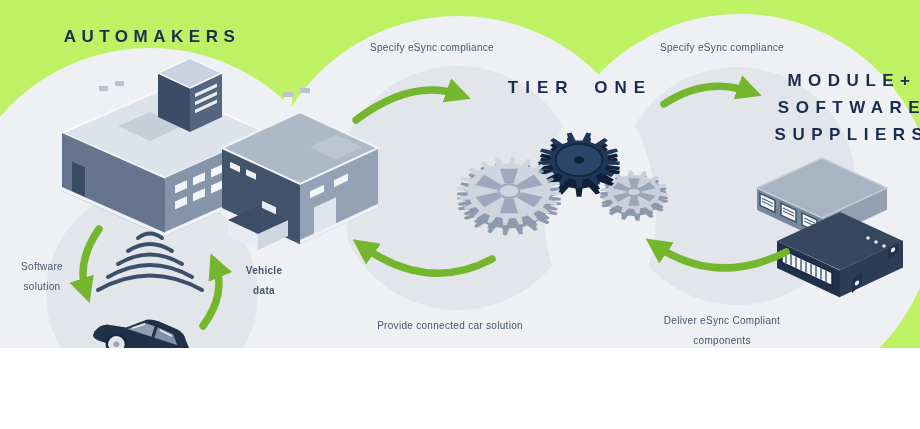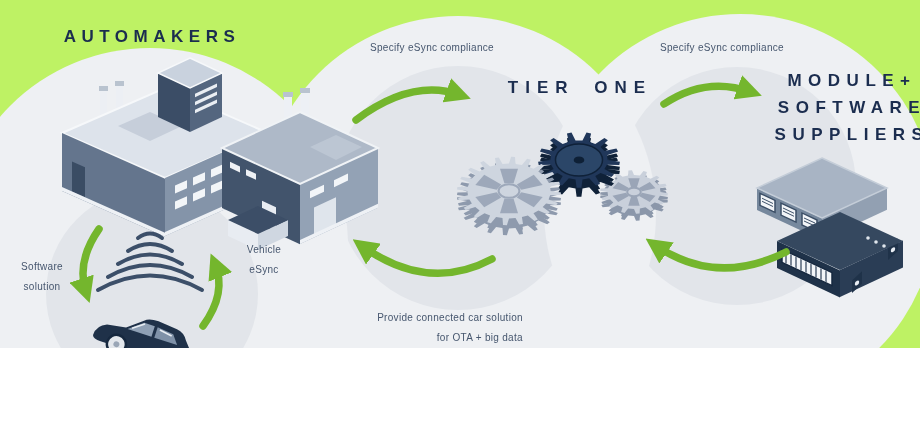--- a/index.html
+++ b/index.html
@@ -205,34 +205,37 @@
       <path d="M203,326 Q227,293 215,264" marker-end="url(#ah)"></path>
     </g>
   </svg>
 
   <div class="txt heading t-automakers" style="left:152px;top:27px;">AUTOMAKERS</div>
 
   <div class="txt label" style="left:432px;top:38px;">Specify eSync compliance</div>
   <div class="txt heading t-tierone" style="left:568px;top:77px;margin-left:12px;">
     <div>TIER ONE</div>
   </div>
-  <div class="txt label" style="left:450px;top:308px;text-align:right;">
+  <div class="txt label" style="left:450px;top:316px;">
     <div>Provide connected car solution</div>
-    <div>for OTA + big data</div>
   </div>
 
   <div class="txt label" style="left:722px;top:38px;">Specify eSync compliance</div>
   <div class="txt heading t-suppliers" style="left:852px;top:67px;">
     <div>MODULE+</div>
     <div>SOFTWARE</div>
     <div>SUPPLIERS</div>
   </div>
+  <div class="txt label" style="left:722px;top:311px;">
+    <div>Deliver eSync Compliant</div>
+    <div>components</div>
+  </div>
 
   <div class="txt label" style="left:42px;top:257px;">
     <div>Software</div>
     <div>solution</div>
   </div>
-  <div class="txt label" style="left:264px;top:240px;">
+  <div class="txt label" style="left:264px;top:261px;font-weight:bold;">
     <div>Vehicle</div>
-    <div>eSync</div>
+    <div>data</div>
   </div>
 
 </div>
 
 </body></html>

